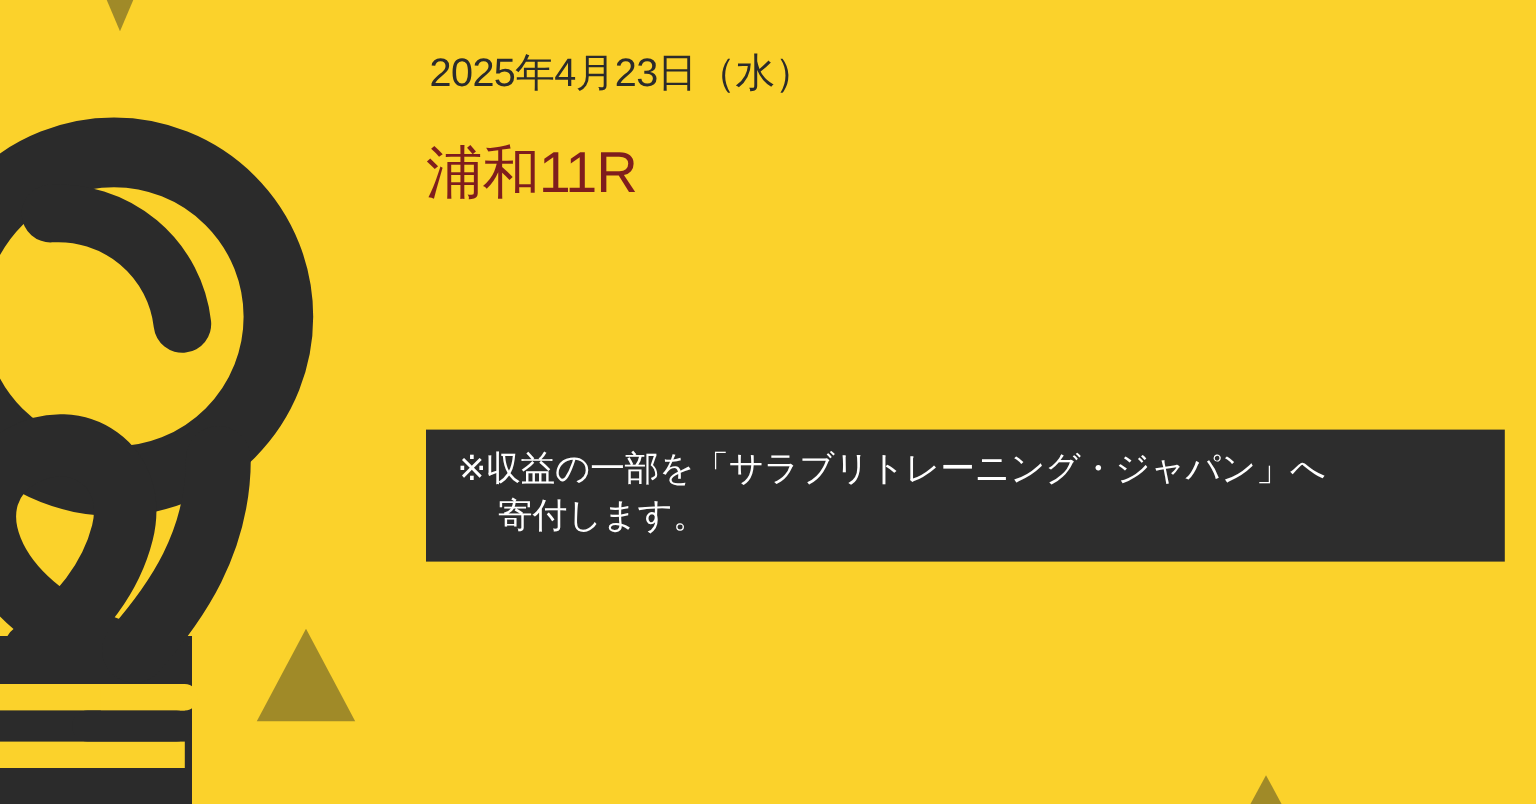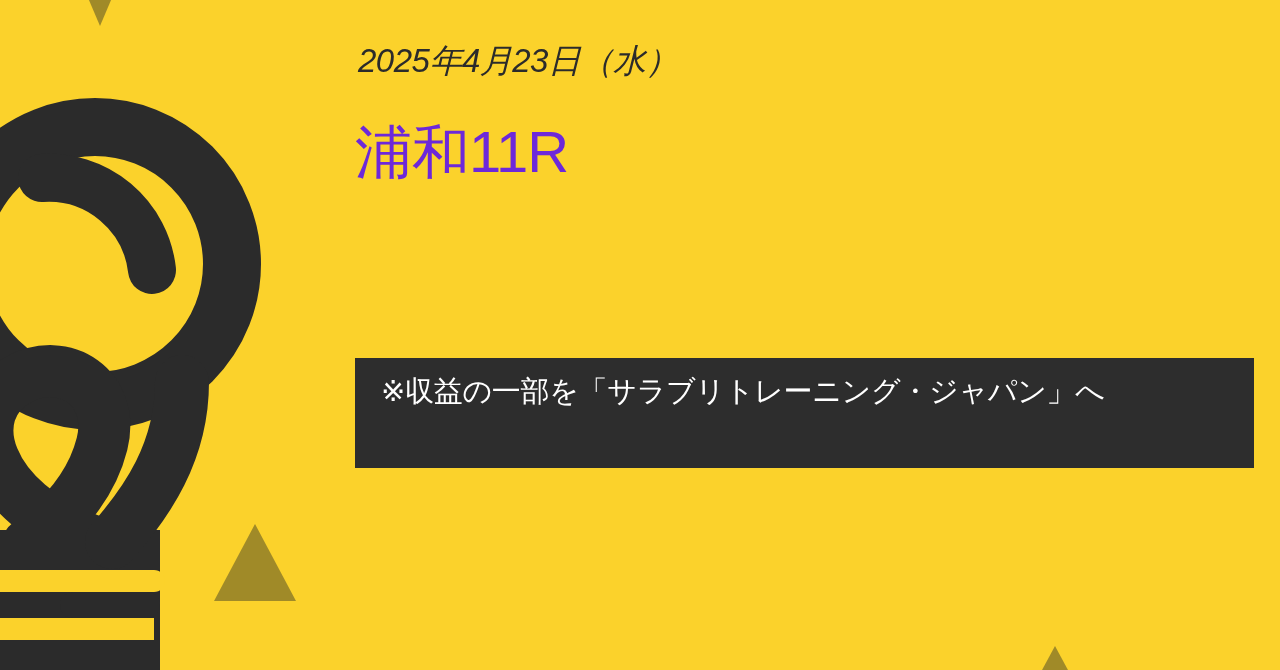--- a/index.html
+++ b/index.html
@@ -45,33 +45,32 @@
 
   .date-line {
     position: absolute;
     left: 3px;
     top: 44px;
     font-size: 33px;
     line-height: 1.0;
     color: #2b2b2b;
     letter-spacing: -0.5px;
     white-space: nowrap;
-    font-style: italic;
   }
 
   .title-block {
     position: absolute;
     left: 0px;
     top: 113px;
     width: 900px;
   }
   .title-line {
-    font-size: 58px;
+    font-size: 48px;
     line-height: 1.33;
-    color: #6d28d9;
+    color: #7f1d1d;
     letter-spacing: -1px;
     white-space: nowrap;
     font-weight: 400;
   }
 
   .note-box {
     position: absolute;
     left: 0px;
     top: 358px;
     width: 899px;
@@ -131,16 +130,17 @@
   <div class="text-col">
 
     <div class="date-line">2025年4月23日（水）</div>
 
     <div class="title-block">
       <div class="title-line">浦和11R</div>
     </div>
 
     <div class="note-box">
       <div class="note-line">※収益の一部を「サラブリトレーニング・ジャパン」へ</div>
+      <div class="note-line indent">寄付します。</div>
     </div>
 
   </div>
 </div>
 
 </body></html>

